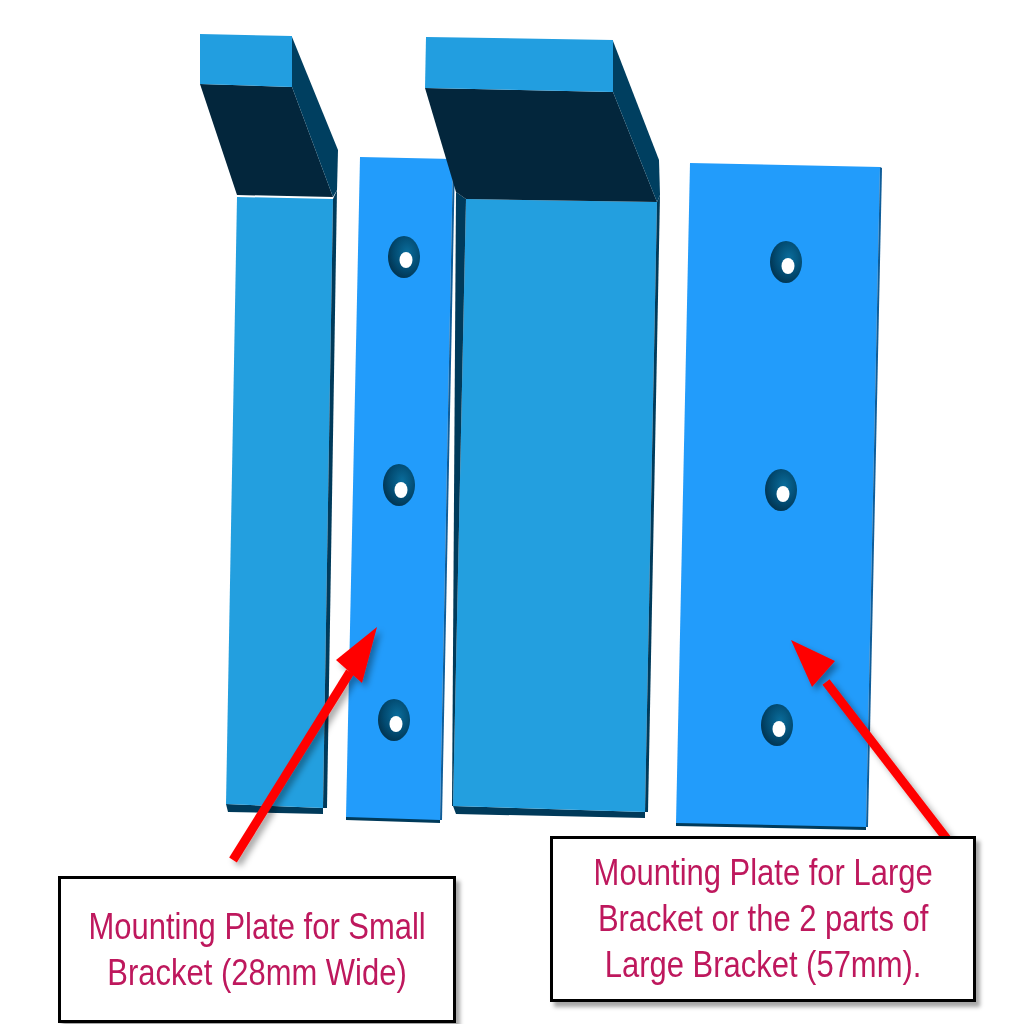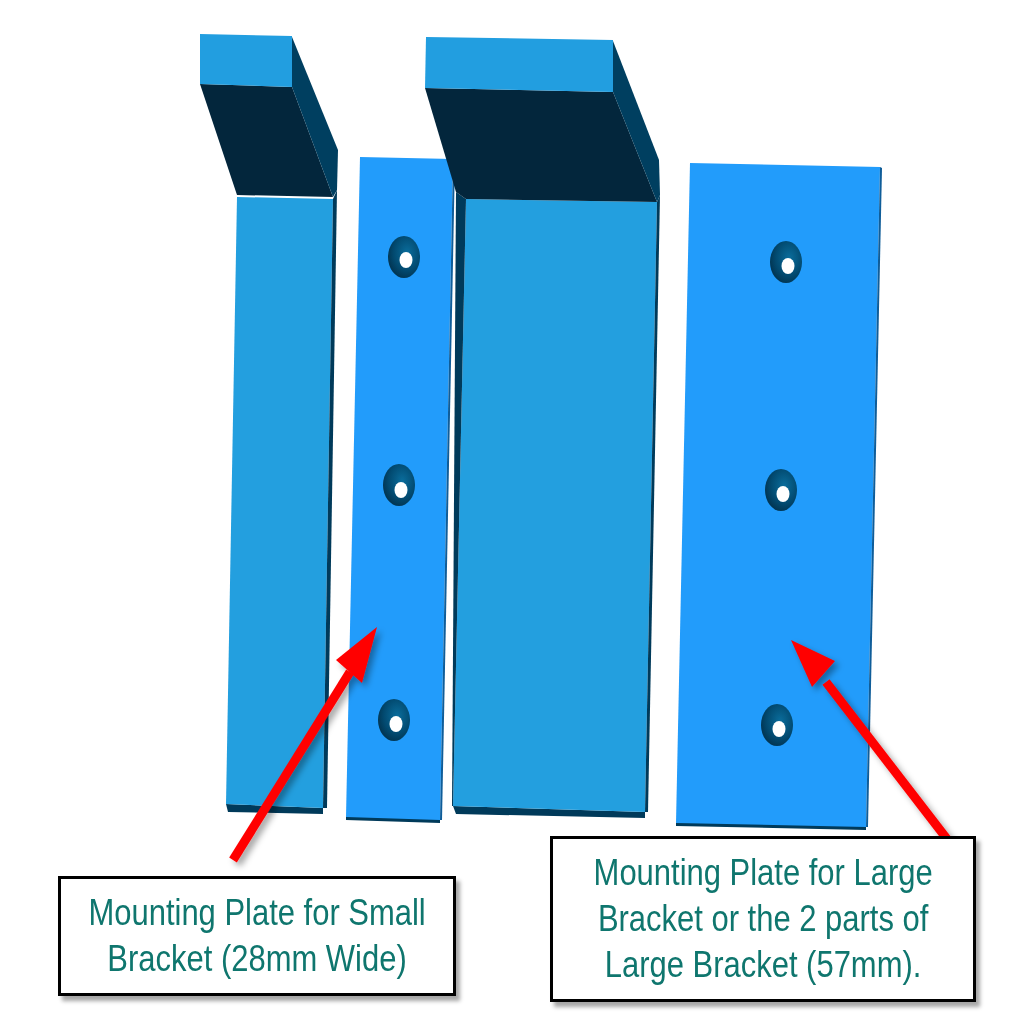--- a/index.html
+++ b/index.html
@@ -5,29 +5,29 @@
     html, body { margin: 0; padding: 0; background: #ffffff; }
     body { width: 1024px; height: 1024px; position: relative; overflow: hidden; font-family: "Liberation Sans", sans-serif; }
     #scene { position: absolute; left: 0; top: 0; width: 1024px; height: 1024px; }
     .callout {
       position: absolute;
       background: #ffffff;
       border: 3px solid #000000;
       box-shadow: 4px 5px 4px rgba(0,0,0,0.35);
       box-sizing: border-box;
       text-align: center;
-      color: #0f766e;
+      color: #be185d;
       font-family: "Liberation Sans", sans-serif;
       display: flex;
       flex-direction: column;
       justify-content: center;
       align-items: center;
     }
     .callout .line { display: block; white-space: nowrap; font-size: 36px; line-height: 46px; transform: scaleX(0.86); }
-    #callout-small { left: 58px; top: 876px; width: 398px; height: 120px; }
+    #callout-small { left: 58px; top: 876px; width: 398px; height: 147px; }
     #callout-large { left: 550px; top: 836px; width: 426px; height: 166px; }
   </style>
 </head>
 <body>
 
 <svg id="scene" viewBox="0 0 1024 1024" xmlns="http://www.w3.org/2000/svg">
   <defs>
     <radialGradient id="holeGrad" cx="0.6" cy="0.4" r="0.7">
       <stop offset="0" stop-color="#0a6d9c"></stop>
       <stop offset="0.6" stop-color="#024a70"></stop>

